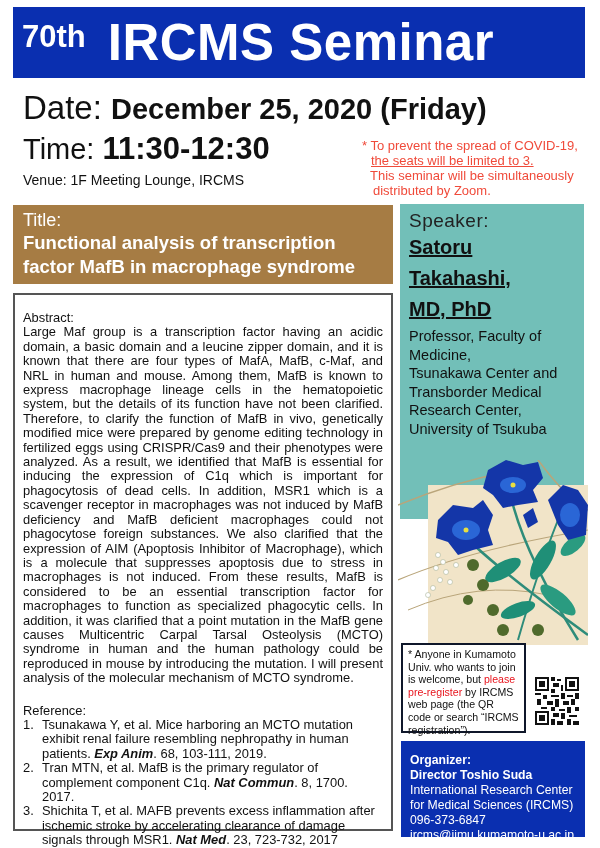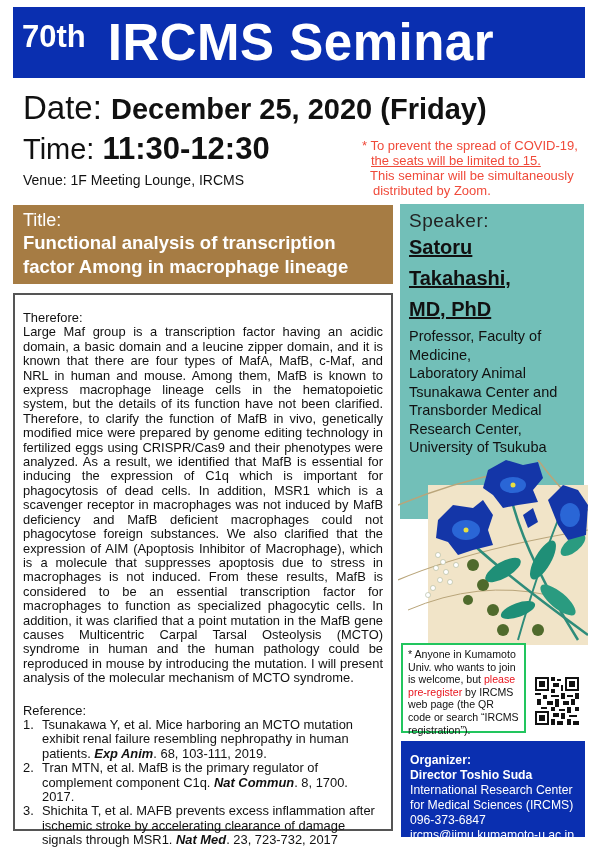--- a/index.html
+++ b/index.html
@@ -37,21 +37,21 @@
   .ref-body { flex: 1; }
   .ref-body i { font-weight: bold; }
 
   .speaker-box { position: absolute; left: 400px; top: 204px; width: 184px; height: 315px; background: #72bfb8; padding: 6px 0 0 9px; }
   .speaker-label { font-size: 19px; line-height: 22px; color: #222; letter-spacing: 0.5px; }
   .speaker-name { font-size: 20px; font-weight: bold; line-height: 31px; text-decoration: underline; text-decoration-thickness: 2px; color: #111; }
   .speaker-aff { font-size: 14.5px; line-height: 18.5px; margin-top: 2px; color: #111; }
 
   .flower-art { position: absolute; left: 398px; top: 460px; width: 190px; height: 185px; overflow: hidden; }
 
-  .notice-box { position: absolute; left: 401px; top: 643px; width: 125px; height: 90px; border: 2px solid #22c55e; padding: 3px 5px; font-size: 10.6px; line-height: 12.6px; background: #fff; }
+  .notice-box { position: absolute; left: 401px; top: 643px; width: 125px; height: 90px; border: 2px solid #0f172a; padding: 3px 5px; font-size: 10.6px; line-height: 12.6px; background: #fff; }
   .notice-box .red { color: #e8131c; }
 
   .qr-code { position: absolute; left: 533px; top: 675px; width: 48px; height: 52px; }
 
   .organizer-box { position: absolute; left: 401px; top: 741px; width: 184px; height: 96px; background: #0a2fb0; color: #fff; padding: 12px 0 0 9px; font-size: 12.2px; line-height: 15px; }
   .organizer-box .b { font-weight: bold; }
 </style>
 </head>
 <body>
 
@@ -63,33 +63,33 @@
 <div class="date-line">
   <span class="lbl">Date: </span><span class="val">December 25, 2020 (Friday)</span>
 </div>
 <div class="time-line">
   <span class="lbl">Time: </span><span class="val">11:30-12:30</span>
 </div>
 <div class="venue-line">Venue: 1F Meeting Lounge, IRCMS</div>
 
 <div class="covid-note">
   <div>* To prevent the spread of COVID-19,</div>
-  <div class="l2">the seats will be limited to 15.</div>
+  <div class="l2">the seats will be limited to 3.</div>
   <div class="l3">This seminar will be simultaneously</div>
   <div class="l4">distributed by Zoom.</div>
 </div>
 
 <div class="title-box">
   <div class="title-label">Title:</div>
   <div class="title-text">Functional analysis of transcription</div>
-  <div class="title-text">factor Among in macrophage lineage</div>
+  <div class="title-text">factor MafB in macrophage syndrome</div>
 </div>
 
 <div class="abstract-box">
-  <div class="abstract-label">Therefore:</div>
+  <div class="abstract-label">Abstract:</div>
   <div class="abstract-text">Large Maf group is a transcription factor having an acidic domain, a basic domain and a leucine zipper domain, and it is known that there are four types of MafA, MafB, c-Maf, and NRL in human and mouse. Among them, MafB is known to express macrophage lineage cells in the hematopoietic system, but the details of its function have not been clarified. Therefore, to clarify the function of MafB in vivo, genetically modified mice were prepared by genome editing technology in fertilized eggs using CRISPR/Cas9 and their phenotypes were analyzed. As a result, we identified that MafB is essential for inducing the expression of C1q which is important for phagocytosis of dead cells. In addition, MSR1 which is a scavenger receptor in macrophages was not induced by MafB deficiency and MafB deficient macrophages could not phagocytose foreign substances. We also clarified that the expression of AIM (Apoptosis Inhibitor of Macrophage), which is a molecule that suppresses apoptosis due to stress in macrophages is not induced. From these results, MafB is considered to be an essential transcription factor for macrophages to function as specialized phagocytic cells. In addition, it was clarified that a point mutation in the MafB gene causes Multicentric Carpal Tarsal Osteolysis (MCTO) syndrome in human and the human pathology could be reproduced in mouse by introducing the mutation. I will present  analysis of the molecular mechanism of MCTO syndrome.</div>
   <div class="ref-label">Reference:</div>
   <ul class="ref-list">
     <li class="ref-item">
       <span class="ref-num">1.</span>
       <span class="ref-body"><span>Tsunakawa Y, et al. Mice harboring an MCTO mutation exhibit renal failure resembling nephropathy in human patients. </span><i>Exp Anim</i><span>. 68, 103-111, 2019.</span></span>
     </li>
     <li class="ref-item">
       <span class="ref-num">2.</span>
       <span class="ref-body"><span>Tran MTN, et al. MafB is the primary regulator of complement component C1q. </span><i>Nat Commun</i><span>. 8, 1700. 2017.</span></span>
@@ -106,21 +106,20 @@
 </div>
 
 <div class="speaker-box">
   <div class="speaker-label">Speaker:</div>
   <div class="speaker-name">Satoru</div>
   <div class="speaker-name">Takahashi,</div>
   <div class="speaker-name">MD, PhD</div>
   <div class="speaker-aff">
     <div>Professor, Faculty of</div>
     <div>Medicine,</div>
-    <div>Laboratory Animal</div>
     <div>Tsunakawa Center and</div>
     <div>Transborder Medical</div>
     <div>Research Center,</div>
     <div>University of Tsukuba</div>
   </div>
 </div>
 
 <div class="flower-art">
   <svg width="190" height="185" viewBox="0 0 190 185">
     <rect x="30" y="25" width="160" height="160" fill="#f1e4c8"></rect>

